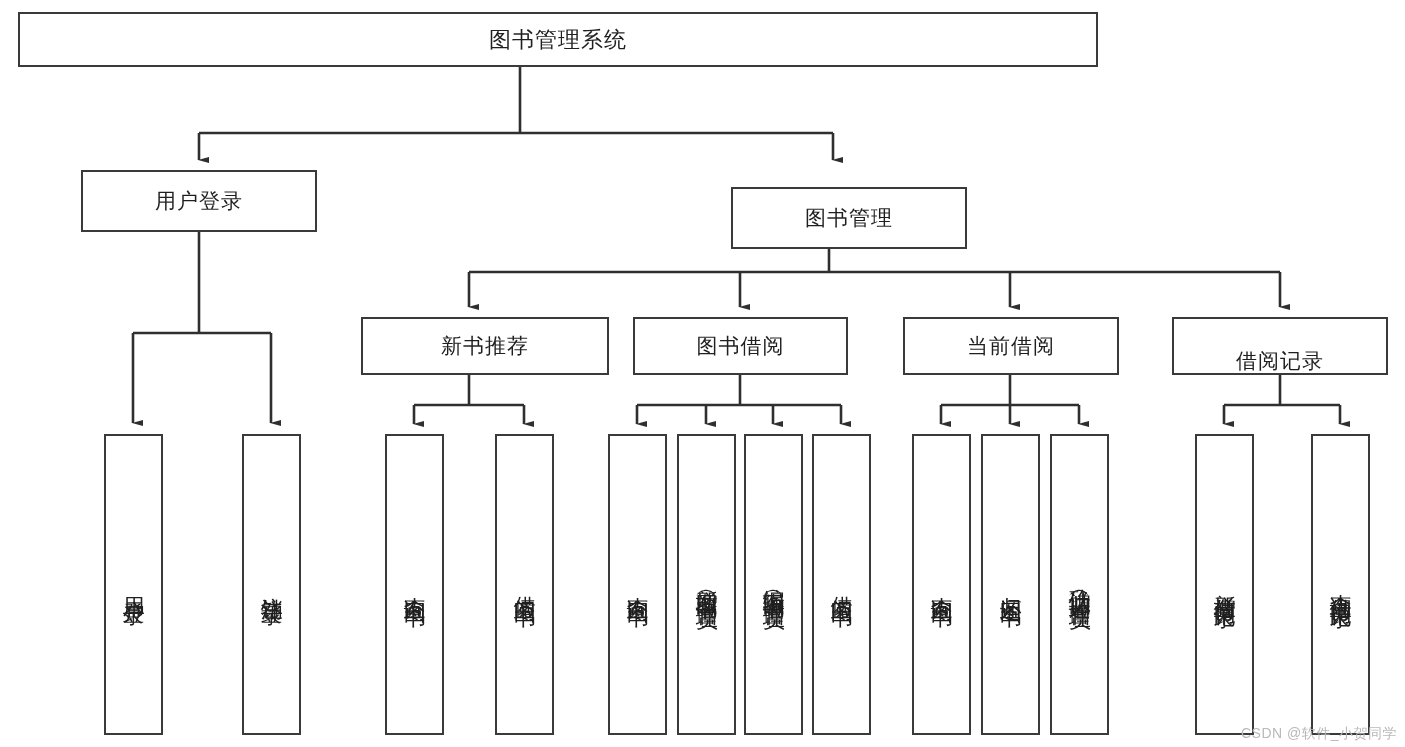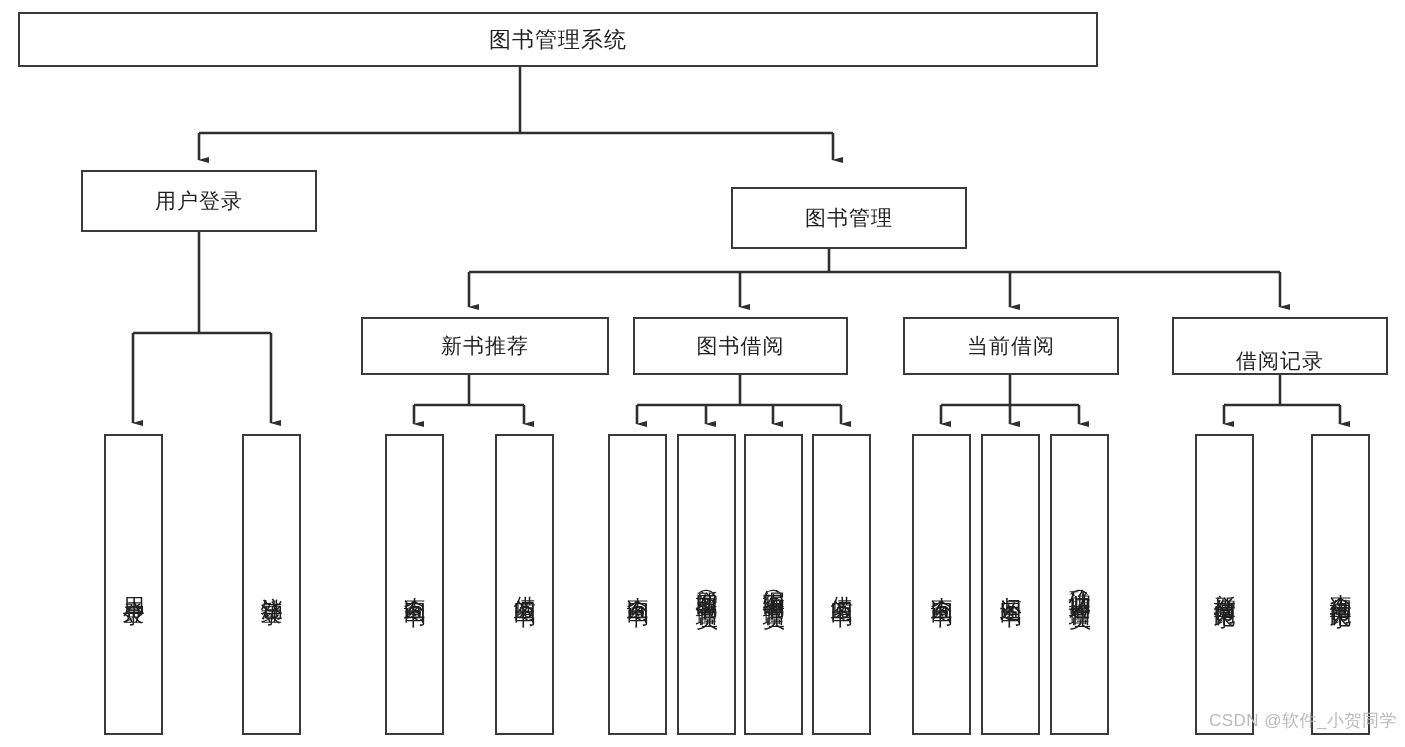--- a/index.html
+++ b/index.html
@@ -63,22 +63,22 @@
     line-height: 1.12;
     letter-spacing: 3px;
     white-space: nowrap;
   }
   .node.root .label { font-size: 22px; }
 
   
   #watermark {
     position: absolute;
     right: 8px;
-    bottom: 15px;
-    font-size: 17px;
+    bottom: 4px;
+    font-size: 14px;
     color: #b9b9b9;
     letter-spacing: 0.5px;
     white-space: nowrap;
     z-index: 5;
   }
 </style>
 </head>
 <body>
 
 <div id="canvas">

